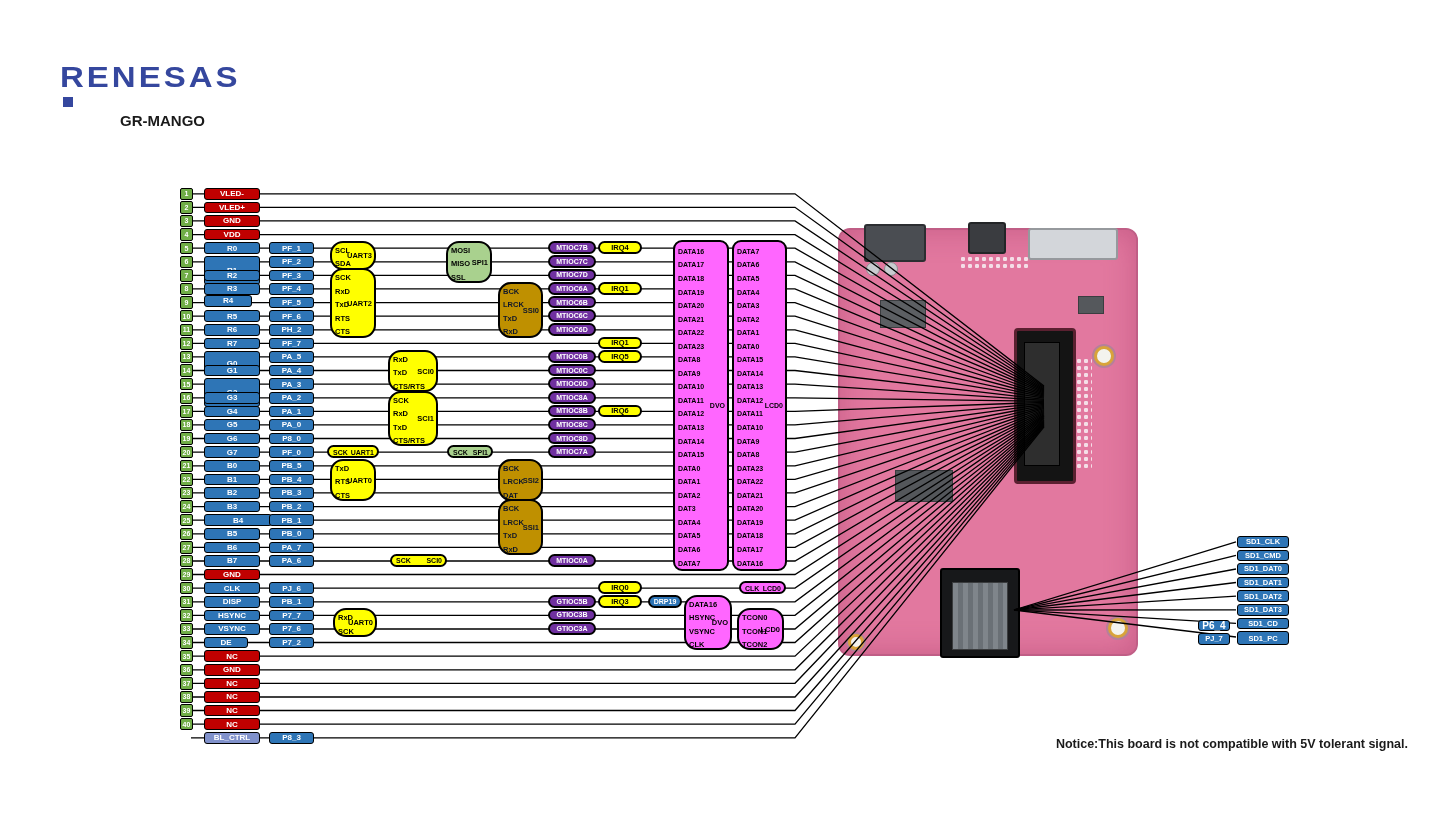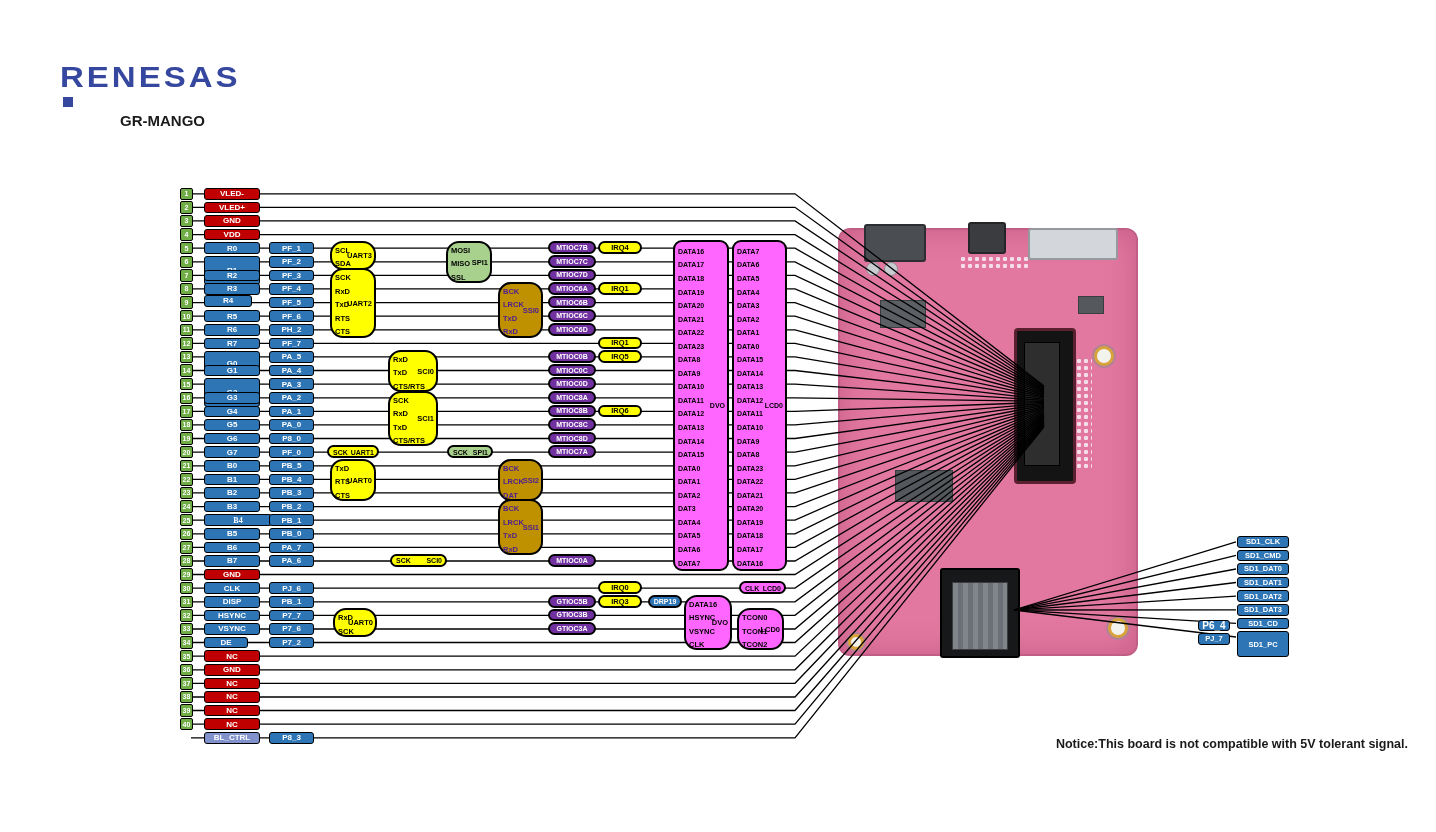--- a/index.html
+++ b/index.html
@@ -28,21 +28,21 @@
   .single{display:flex;align-items:center;justify-content:center;font-size:7px;}
   .in-item{position:absolute;left:4px;top:50%;transform:translateY(-50%);font-size:7px;}
   .in-label{position:absolute;right:3px;top:50%;transform:translateY(-50%);font-size:7px;}
   .ditem{position:absolute;left:3px;height:13.55px;line-height:13.55px;font-size:7px;
          font-weight:bold;white-space:nowrap;}
   
   .c-red{background:var(--red);}        .c-blue{background:var(--blue);}
   .c-peri{background:var(--periwinkle);}.c-greennum{background:var(--pin_green);}
   .c-yellow{background:var(--yellow);color:#000;}
   .c-ltgreen{background:var(--light_green);color:#000;}
-  .c-brown{background:var(--brown);color:#4c1d95;}
+  .c-brown{background:var(--brown);color:#0f172a;}
   .c-purple{background:var(--purple);color:#fff;}
   .c-magenta{background:var(--magenta);color:#000;}
   .c-dblue{background:var(--blue);color:#fff;}
   
   .board{position:absolute;left:838px;top:228px;width:296px;height:424px;border-radius:12px;
          background:var(--board_pink);border:2px solid #c05e86;
          box-shadow:inset 0 0 30px rgba(150,40,90,.35);}
   .bpart{position:absolute;}
   .hole{position:absolute;border-radius:50%;background:#f3f3ee;border:3px solid #d8a33a;box-shadow:0 0 0 2px #b5809a;}
   .screw{position:absolute;border-radius:50%;background:#c9ccd0;border:1px solid #8a8d90;}
@@ -195,21 +195,21 @@
     <div class="box num c-greennum" style="left: 180px; top: 473.1px; width: 13px; height: 12.5px;">22</div>
     <div class="box sig c-blue" style="left: 204px; top: 473.6px; width: 56px; height: 11.5px;">B1</div>
     <div class="box port c-blue" style="left: 269px; top: 473.6px; width: 45px; height: 11.5px;">PB_4</div>
     <div class="box num c-greennum" style="left: 180px; top: 486.7px; width: 13px; height: 12.5px;">23</div>
     <div class="box sig c-blue" style="left: 204px; top: 487.2px; width: 56px; height: 11.5px;">B2</div>
     <div class="box port c-blue" style="left: 269px; top: 487.2px; width: 45px; height: 11.5px;">PB_3</div>
     <div class="box num c-greennum" style="left: 180px; top: 500.3px; width: 13px; height: 12.5px;">24</div>
     <div class="box sig c-blue" style="left: 204px; top: 500.8px; width: 56px; height: 11.5px;">B3</div>
     <div class="box port c-blue" style="left: 269px; top: 500.8px; width: 45px; height: 11.5px;">PB_2</div>
     <div class="box num c-greennum" style="left: 180px; top: 513.9px; width: 13px; height: 12.5px;">25</div>
-    <div class="box sig c-blue" style="left: 204px; top: 514.4px; width: 68px; height: 11.5px; font-family: Liberation Serif, serif;">B4</div>
+    <div class="box sig c-blue" style="left: 204px; top: 514.4px; width: 68px; height: 11.5px;">B4</div>
     <div class="box port c-blue" style="left: 269px; top: 514.4px; width: 45px; height: 11.5px;">PB_1</div>
     <div class="box num c-greennum" style="left: 180px; top: 527.5px; width: 13px; height: 12.5px;">26</div>
     <div class="box sig c-blue" style="left: 204px; top: 528px; width: 56px; height: 11.5px;">B5</div>
     <div class="box port c-blue" style="left: 269px; top: 528px; width: 45px; height: 11.5px;">PB_0</div>
     <div class="box num c-greennum" style="left: 180px; top: 541.1px; width: 13px; height: 12.5px;">27</div>
     <div class="box sig c-blue" style="left: 204px; top: 541.6px; width: 56px; height: 11.5px;">B6</div>
     <div class="box port c-blue" style="left: 269px; top: 541.6px; width: 45px; height: 11.5px;">PA_7</div>
     <div class="box num c-greennum" style="left: 180px; top: 554.7px; width: 13px; height: 12.5px;">28</div>
     <div class="box sig c-blue" style="left: 204px; top: 555.2px; width: 56px; height: 11.5px;">B7</div>
     <div class="box port c-blue" style="left: 269px; top: 555.2px; width: 45px; height: 11.5px;">PA_6</div>
@@ -417,16 +417,16 @@
       <div class="ditem" style="top: 314.15px;">DATA16</div>
       <div class="flabel" style="font-size: 7px;">LCD0</div>
     </div>
     <div class="box sig c-blue" style="left: 1237px; top: 536px; width: 52px; height: 11.5px; font-size: 7.5px;">SD1_CLK</div>
     <div class="box sig c-blue" style="left: 1237px; top: 549.6px; width: 52px; height: 11.5px; font-size: 7.5px;">SD1_CMD</div>
     <div class="box sig c-blue" style="left: 1237px; top: 563.2px; width: 52px; height: 11.5px; font-size: 7.5px;">SD1_DAT0</div>
     <div class="box sig c-blue" style="left: 1237px; top: 576.8px; width: 52px; height: 11.5px; font-size: 7.5px;">SD1_DAT1</div>
     <div class="box sig c-blue" style="left: 1237px; top: 590.4px; width: 52px; height: 11.5px; font-size: 7.5px;">SD1_DAT2</div>
     <div class="box sig c-blue" style="left: 1237px; top: 604px; width: 52px; height: 11.5px; font-size: 7.5px;">SD1_DAT3</div>
     <div class="box sig c-blue" style="left: 1237px; top: 617.6px; width: 52px; height: 11.5px; font-size: 7.5px;">SD1_CD</div>
-    <div class="box sig c-blue" style="left: 1237px; top: 631.2px; width: 52px; height: 26px; font-size: 7.5px;">SD1_PC</div>
+    <div class="box sig c-blue" style="left: 1237px; top: 631.2px; width: 52px; height: 14px; font-size: 7.5px;">SD1_PC</div>
     <div class="box port c-blue" style="left: 1198px; top: 619.6px; width: 32px; height: 11.5px; font-size: 10px;">P6_4</div>
     <div class="box port c-blue" style="left: 1198px; top: 633.2px; width: 32px; height: 11.5px; font-size: 7.5px;">PJ_7</div>
   </div>
 
 </body></html>

